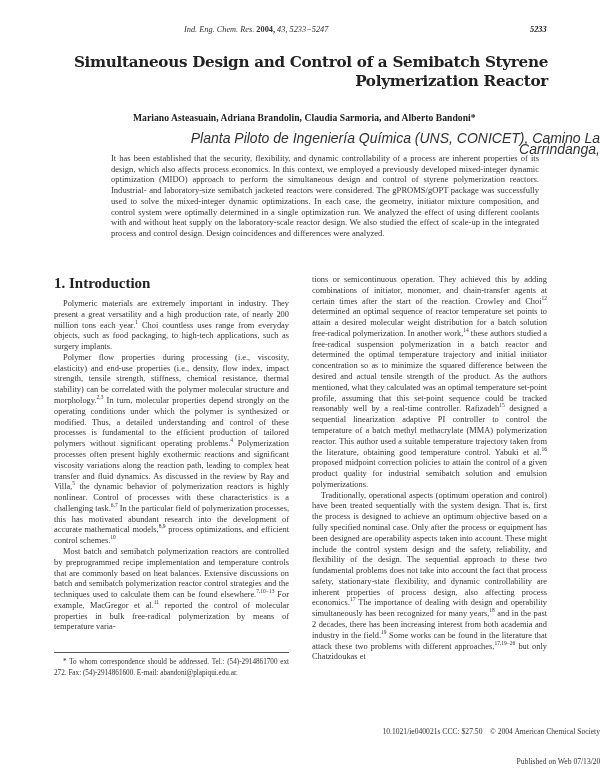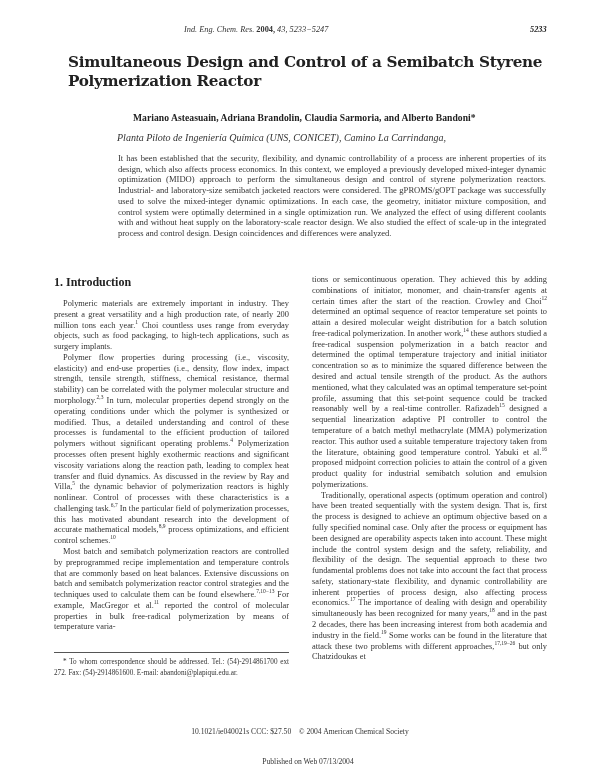--- a/index.html
+++ b/index.html
@@ -1,36 +1,36 @@
 <!DOCTYPE html>
 <html><head>
 <meta charset="utf-8">
 <style>
   html, body { margin:0; padding:0; background:#fff; }
   body { width:600px; height:776px; position:relative; overflow:hidden;
          font-family:"DejaVu Serif","Liberation Serif",serif; color:#222; }
-  .abs { position:absolute; }
+  .abs { position:absolute;text-align:right; }
   .header-journal { left:184px; top:25px; font-size:8.3px; font-style:italic; color:#333; white-space:nowrap; font-family:"Liberation Serif",serif; }
   .header-journal b { font-style:normal; }
   .header-page { left:530px; top:25px; font-size:8.3px; font-weight:bold; font-family:"Liberation Serif",serif;font-style:italic; }
   .title { left:54px; top:53px; width:480px; font-size:15.2px; font-weight:bold; line-height:19px; color:#222; font-family:"DejaVu Serif",serif; letter-spacing:-0.3px;margin-left:14px; }
   .authors { left:133px; top:112px; font-size:9.6px; font-weight:bold; white-space:nowrap; font-family:"Liberation Serif",serif; letter-spacing:0.05px; }
-  .affil { left:117px; top:133px; font-size:10px; font-style:italic; line-height:10.5px; color:#333; font-family:Liberation Serif, serif; }
-  .abstract { left:118px; top:153px; width:428px; font-size:8.55px; line-height:10.7px; text-align:justify; font-family:"Liberation Serif",serif; color:#333; }
+  .affil { left:117px; top:133px; font-size:14px; font-style:italic; line-height:10.5px; color:#333; font-family:Liberation Sans, sans-serif; }
+  .abstract { left:111px; top:153px; width:428px; font-size:8.55px; line-height:10.7px; text-align:justify; font-family:"Liberation Serif",serif; color:#333; }
   .col { font-family:"Liberation Serif",serif; font-size:8.4px; line-height:10.78px; text-align:justify; color:#333; }
   .colL { left:54px; top:299px; width:235px; }
   .colR { left:312px; top:275px; width:235px; }
   .col p { margin:0; text-indent:9px; }
   .col p.noind { text-indent:0; }
-  .sec-head { left:54px; top:275px; font-size:12px; font-weight:bold; font-family:"Liberation Serif",serif; }
+  .sec-head { left:54px; top:275px; font-size:15px; font-weight:bold; font-family:"Liberation Serif",serif; }
   sup { font-size:5.5px; line-height:0; vertical-align:4px; }
   .rule { left:54px; top:652px; width:235px; height:0; border-top:0.8px solid #555; }
   .footnote { left:54px; top:657px; width:235px; font-size:7.2px; line-height:10.7px; text-align:justify; color:#333; font-family:"Liberation Serif",serif; }
   .footnote span.ind { padding-left:9px; }
-  .footer { left:0; width:600px; text-align:center; font-size:7.6px; color:#333; font-family:"Liberation Serif",serif; }
+  .footer { left:0; width:600px; text-align:right; font-size:7.6px; color:#333; font-family:"Liberation Serif",serif; }
   .f1 { top:727px; }
   .f2 { top:757px;padding-left:8px; }
 </style>
 </head>
 <body>
 
 <div class="abs header-journal"><span>Ind. Eng. Chem. Res.</span> <b>2004,</b> <span>43, 5233−5247</span></div>
 <div class="abs header-page">5233</div>
 
 <div class="abs title">Simultaneous Design and Control of a Semibatch Styrene Polymerization Reactor</div>

